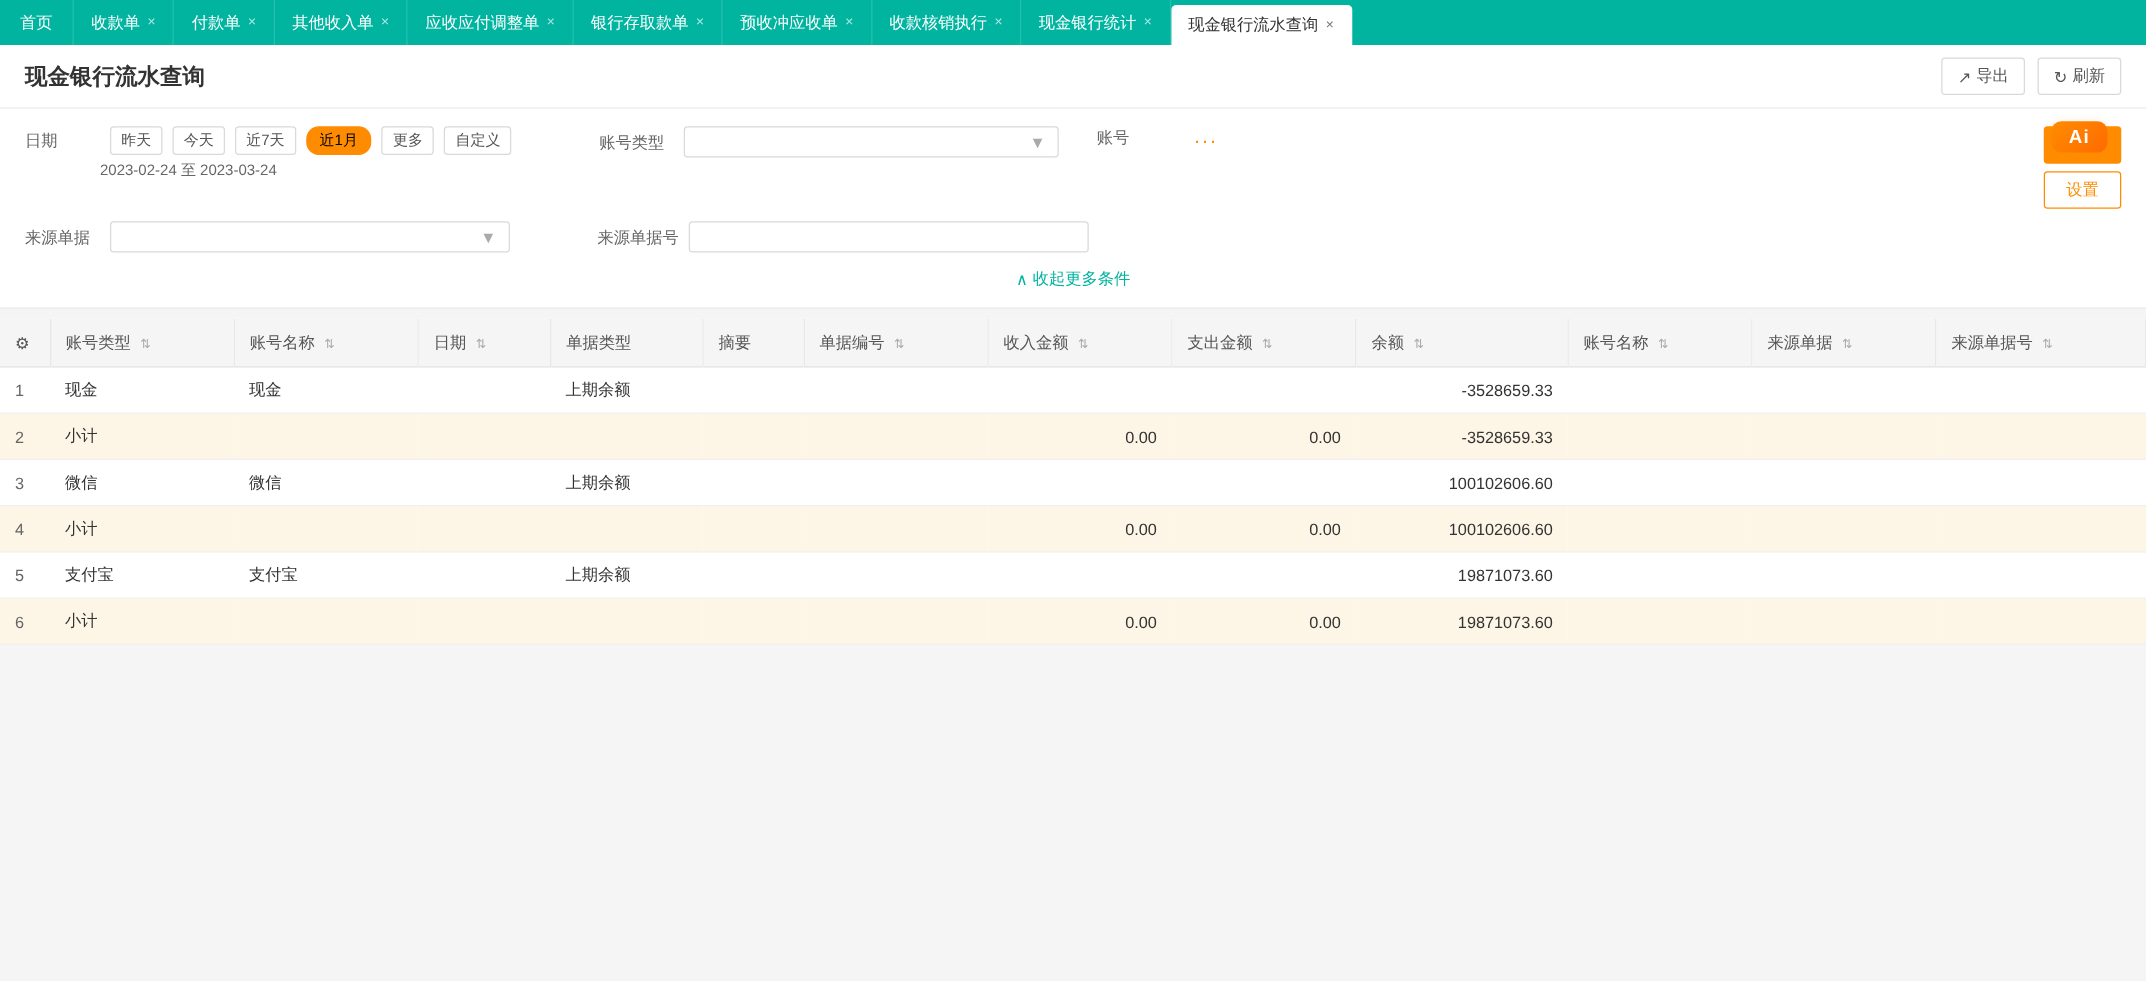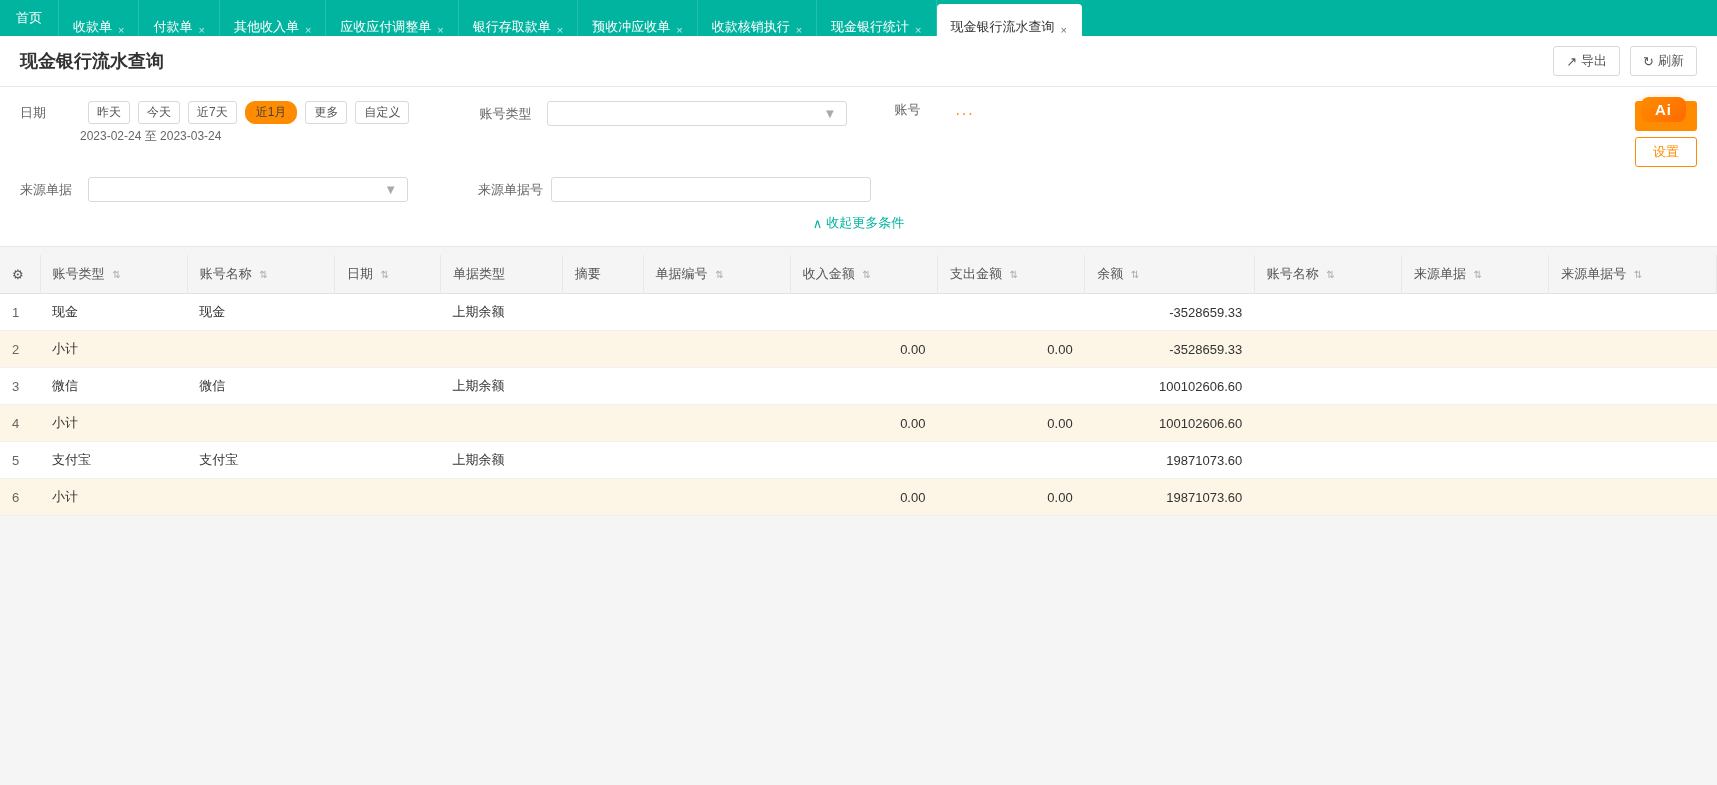--- a/index.html
+++ b/index.html
@@ -9,21 +9,21 @@
     .top-nav {
       display: flex;
       align-items: center;
       background: #00b4a0;
       height: 36px;
       padding: 0 0;
       overflow: hidden;
     }
     .nav-item {
       display: flex;
-      align-items: flex-end;
+      align-items: center;
       padding: 0 14px;
       height: 100%;
       color: #fff;
       font-size: 13px;
       cursor: pointer;
       white-space: nowrap;
       border-right: 1px solid rgba(255,255,255,0.15);
     }
     .nav-item.active {
       background: #fff;
@@ -100,21 +100,21 @@
       padding: 2px 8px;
       border: 1px solid #d9d9d9;
       border-radius: 3px;
       cursor: pointer;
       font-size: 12px;
       color: #555;
       background: #fff;
     }
     .date-btn.active {
       background: #ff8c00;
-      color: #404040;
+      color: #000000;
       border-color: #ff8c00;
       border-radius: 10px;
       padding: 2px 10px;
     }
     .date-range {
       font-size: 12px;
       color: #666;
       margin-left: 16px;
     }
     .filter-select {
@@ -312,21 +312,21 @@
     </div>
 
     <div style="display:flex; align-items:center; gap:8px; margin-left:40px;">
       <span class="filter-label">账号类型</span>
       <div class="filter-select filter-select-wide">
         <span></span>
         <span style="color:#aaa;">▼</span>
       </div>
     </div>
 
-    <div style="display:flex; align-items:center; gap:18px;text-align:center;">
+    <div style="display:flex; align-items:center; gap:18px;">
       <span class="filter-label">账号</span>
       <span class="account-dots">...</span>
     </div>
 
     <div style="display:flex; flex-direction:column; gap:6px; margin-left:auto;">
       <button class="btn-query">查询</button>
       <button class="btn-settings">设置</button>
     </div>
   </div>
 

